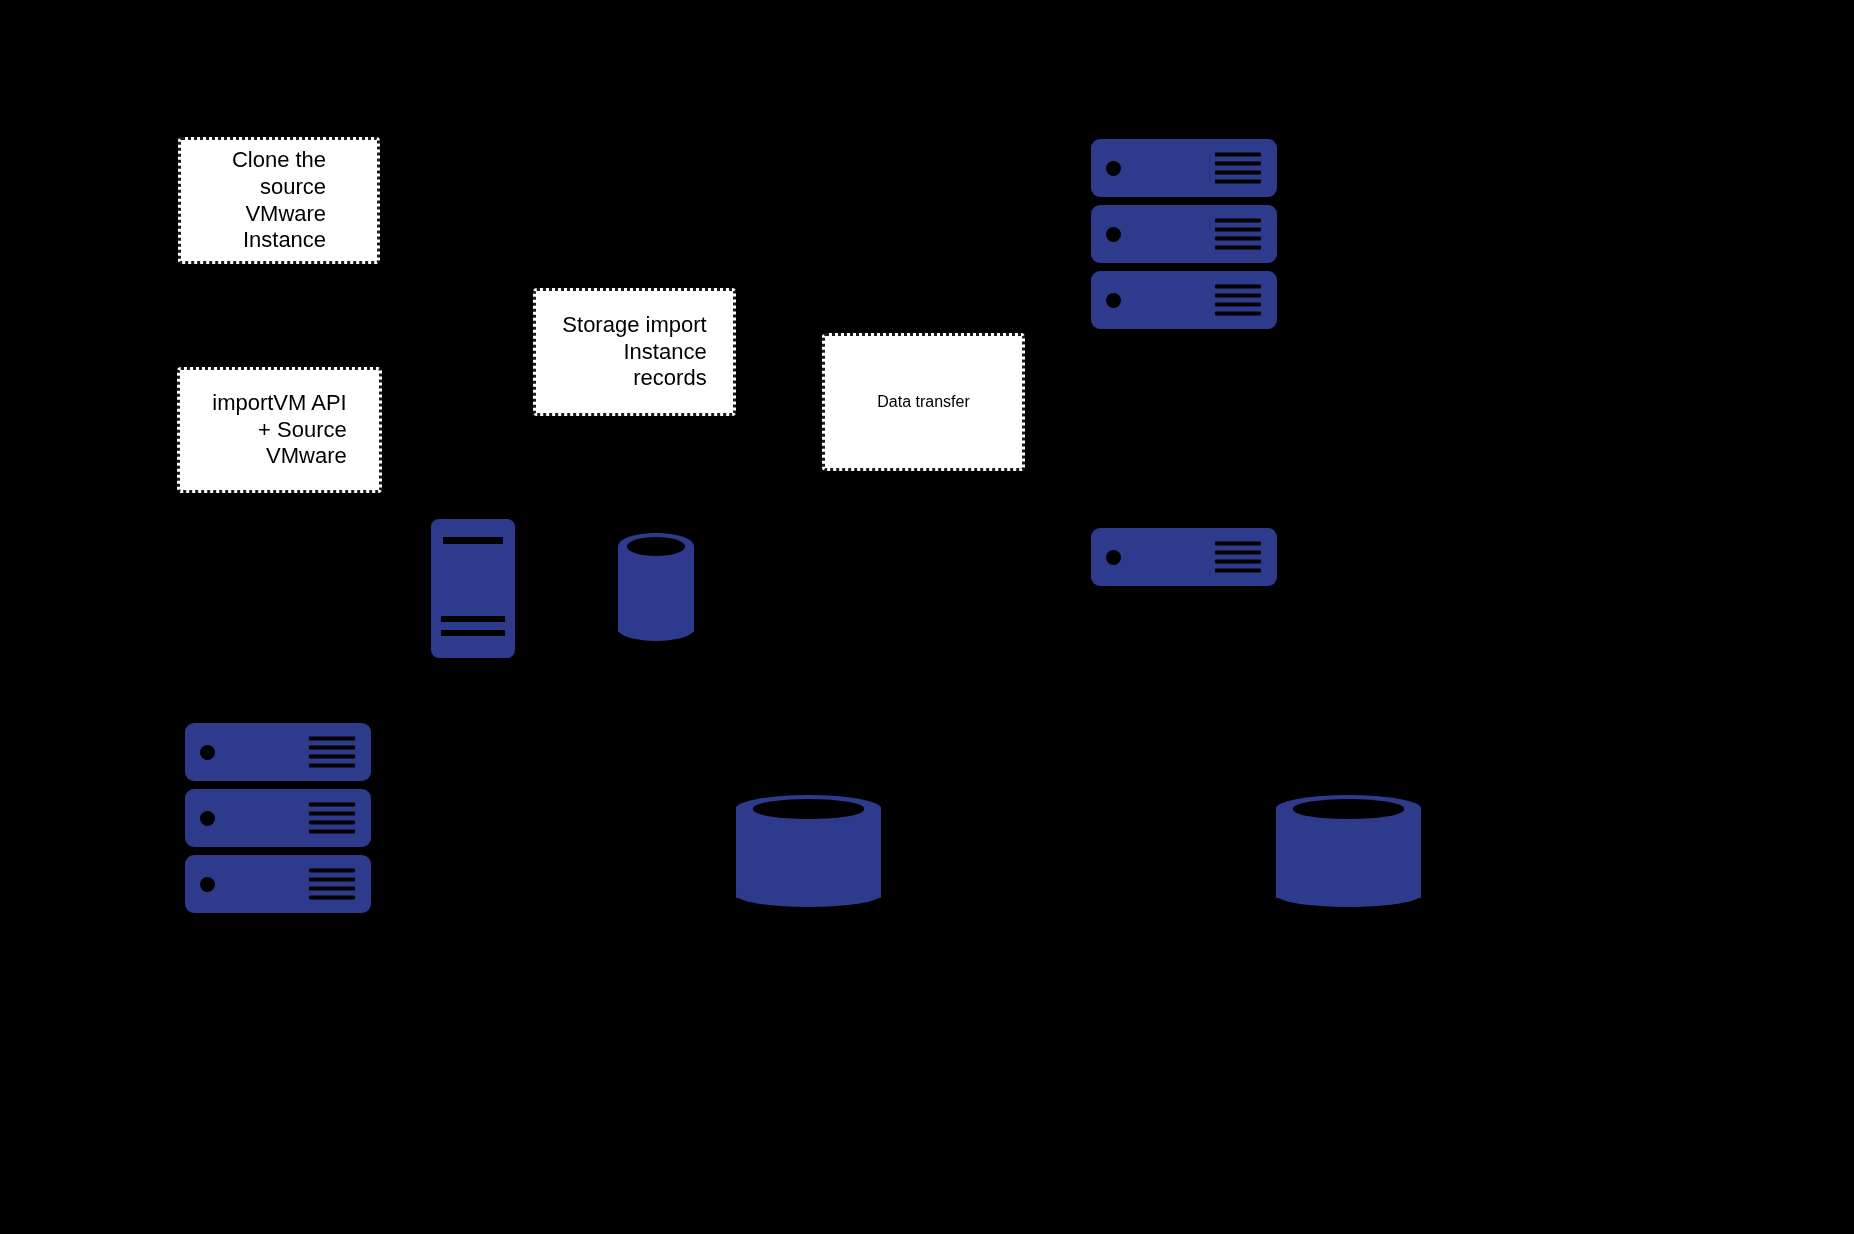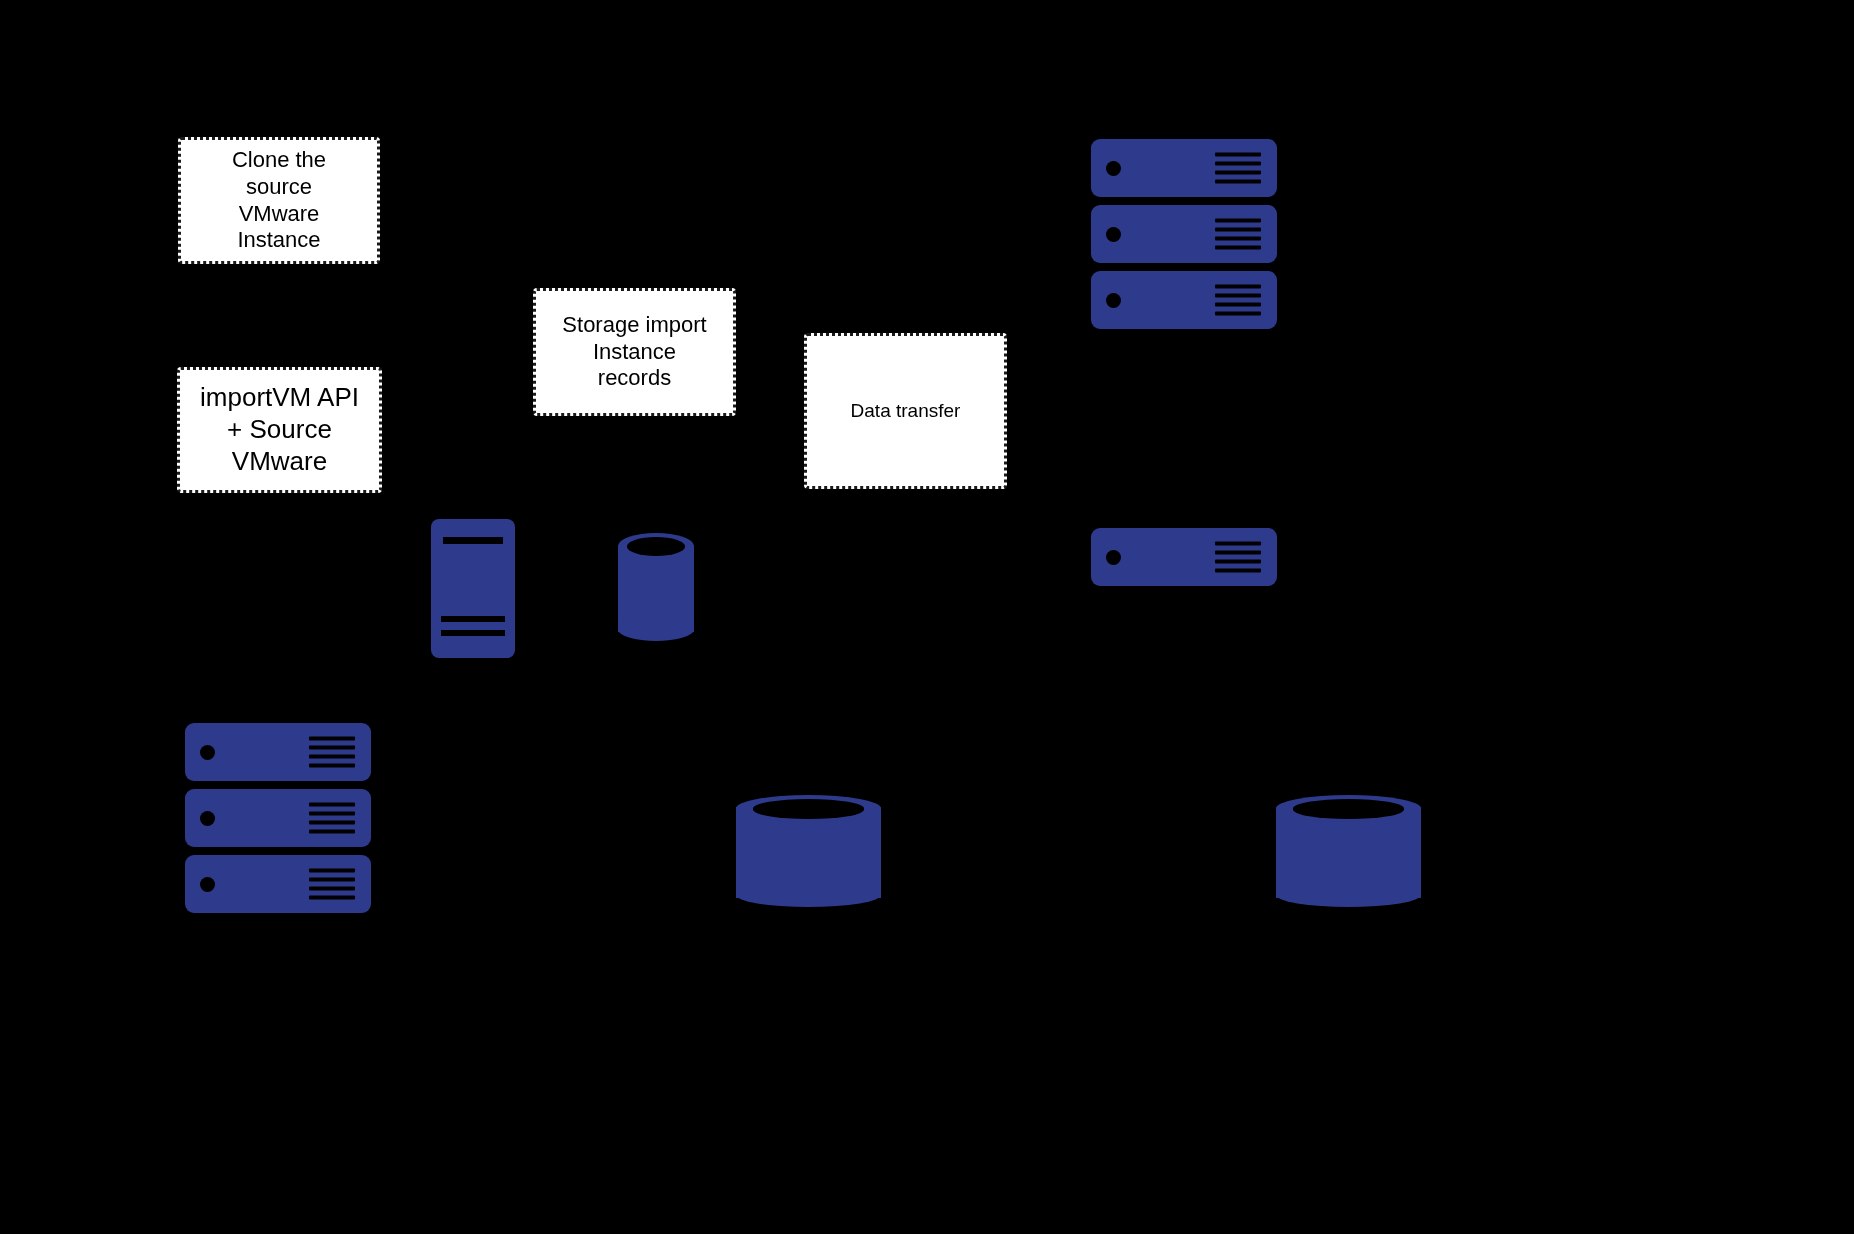--- a/index.html
+++ b/index.html
@@ -19,21 +19,21 @@
   
   .note {
     position: absolute;
     background: #ffffff;
     border: 3px dotted #1a1a1a;
     border-radius: 4px;
     box-sizing: border-box;
     display: flex;
     align-items: center;
     justify-content: center;
-    text-align: center;
+    text-align: right;
     color: #000000;
     line-height: 1.22;
     padding: 16px 8px;
   }
   .note .note-text {
     display: block;
     white-space: pre-line;
   }
 
   
@@ -143,33 +143,33 @@
 
 <div id="canvas">
 
   <div class="note" style="left:178px; top:137px; width:202px; height:127px; font-size:22px;">
     <span class="note-text">Clone the
 source
 VMware
 Instance</span>
   </div>
 
-  <div class="note" style="left:177px; top:367px; width:205px; height:126px; font-size:26px;">
+  <div class="note" style="left:177px; top:367px; width:205px; height:126px; font-size:22px;">
     <span class="note-text">importVM API
 + Source
 VMware</span>
   </div>
 
   <div class="note" style="left:533px; top:288px; width:203px; height:128px; font-size:22px;">
     <span class="note-text">Storage import
 Instance
 records</span>
   </div>
 
-  <div class="note" style="left:804px; top:333px; width:203px; height:156px; font-size:19px;">
+  <div class="note" style="left:822px; top:333px; width:203px; height:138px; font-size:16px;">
     <span class="note-text">Data transfer</span>
   </div>
 
 
   <div class="server" style="left:1091px; top:139px; width:186px; height:58px;">
     <span class="led"></span>
     <span class="vents">
         <i></i>
         <i></i>
         <i></i>

